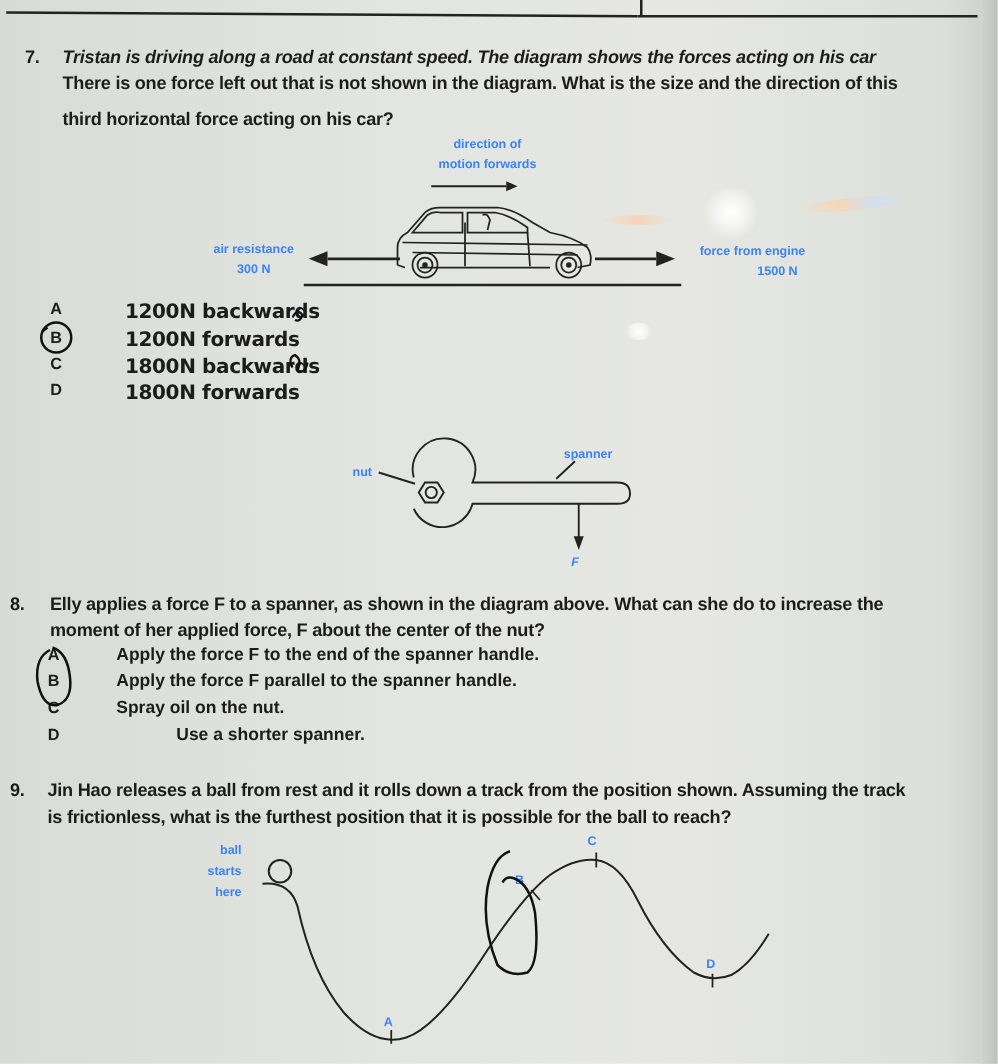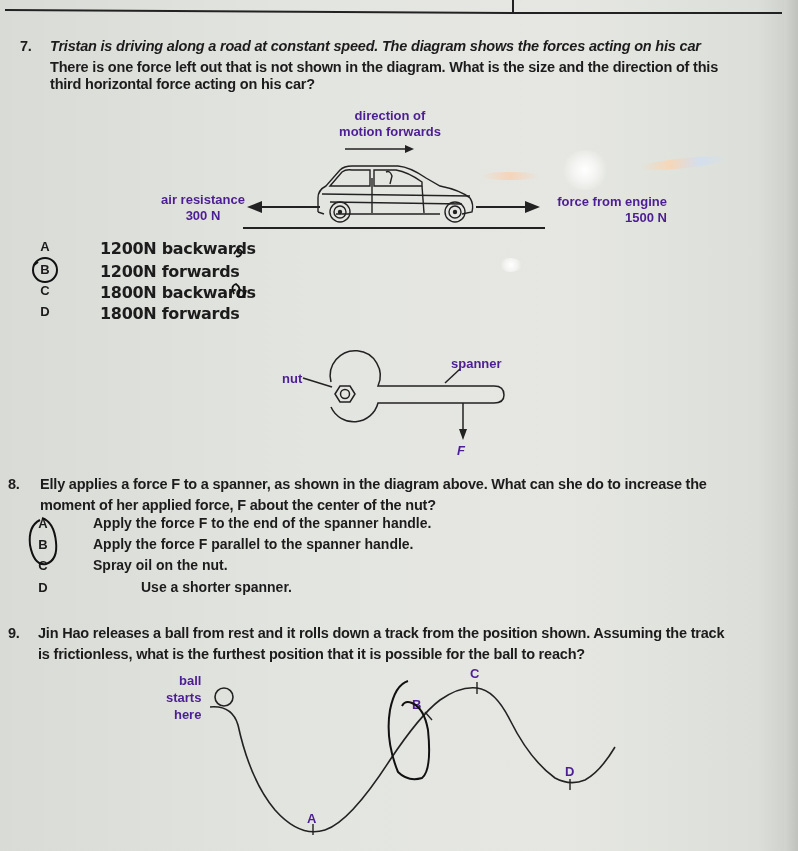--- a/index.html
+++ b/index.html
@@ -13,52 +13,52 @@
     background: linear-gradient(90deg, #d3d6d0, #bfc2bd); }
   .header-line { position: absolute; left: 5px; top: 9px; width: 505px; height: 2px; background: #222; transform: rotate(0.35deg); transform-origin: left; }
   .header-line2 { position: absolute; left: 510px; top: 12px; width: 272px; height: 2px; background: #222; }
   .header-divider { position: absolute; left: 512px; top: 0; width: 2px; height: 13px; background: #222; }
   .q-text { position: absolute; font-size: 14.5px; font-weight: bold; line-height: 21px; font-family: "Liberation Sans", sans-serif; letter-spacing: -0.2px; }
   .q-num { position: absolute; }
   .q-body { position: absolute; }
   .opt-letter { position: absolute; font-size: 13px; font-weight: bold; width: 14px; text-align: center; }
   .opt-text { position: absolute; font-size: 16px; font-weight: bold; font-family: "DejaVu Sans", sans-serif; letter-spacing: -0.3px; }
   .opt-text2 { position: absolute; font-size: 14px; font-weight: bold; font-family: "Liberation Sans", sans-serif; }
-  .diag-label { position: absolute; font-size: 13px; font-family: "Liberation Sans", sans-serif; font-weight: bold; color: #4c1d95; text-align: center; line-height: 16px; }
+  .diag-label { position: absolute; font-size: 10px; font-family: "Liberation Sans", sans-serif; font-weight: bold; color: #3b82f6; text-align: center; line-height: 16px; }
   svg { position: absolute; overflow: visible; }
   .glare { position: absolute; border-radius: 50%; pointer-events: none; }
 </style>
 </head>
 <body>
 
 <div class="header-line"></div>
 <div class="header-line2"></div>
 <div class="header-divider"></div>
 <div class="page-edge"></div>
 
 <div class="glare" style="left:560px;top:150px;width:50px;height:40px;background:radial-gradient(circle,#ffffff 0%,rgba(255,255,255,0.6) 35%,rgba(255,255,255,0) 70%);"></div>
 <div class="glare" style="left:640px;top:158px;width:90px;height:10px;background:linear-gradient(90deg,rgba(255,220,180,0),rgba(255,210,170,0.7),rgba(200,220,255,0.5),rgba(255,255,255,0));transform:rotate(-6deg);"></div>
 <div class="glare" style="left:480px;top:172px;width:60px;height:8px;background:linear-gradient(90deg,rgba(255,220,180,0),rgba(255,200,160,0.6),rgba(255,255,255,0));"></div>
 <div class="glare" style="left:500px;top:258px;width:22px;height:14px;background:radial-gradient(circle,#ffffff 0%,rgba(255,255,255,0.5) 50%,rgba(255,255,255,0) 80%);"></div>
 
 <div>
   <div class="q-text q-num" style="left:20px;top:36px;">7.</div>
   <div class="q-text q-body" style="left:50px;top:36px;white-space:nowrap;font-style:italic;">Tristan is driving along a road at constant speed. The diagram shows the forces acting on his car</div>
   <div class="q-text q-body" style="left:50px;top:57px;white-space:nowrap;">There is one force left out that is not shown in the diagram. What is the size and the direction of this</div>
-  <div class="q-text q-body" style="left:50px;top:74px;white-space:nowrap;">third horizontal force acting on his car?</div>
+  <div class="q-text q-body" style="left:50px;top:86px;white-space:nowrap;">third horizontal force acting on his car?</div>
 
   <div class="diag-label" style="left:330px;top:108px;width:120px;">
     <div>direction of</div>
     <div>motion forwards</div>
   </div>
   <div class="diag-label" style="left:148px;top:192px;width:110px;">
     <div>air resistance</div>
     <div>300 N</div>
   </div>
-  <div class="diag-label" style="left:537px;top:194px;width:130px;text-align:right;">
+  <div class="diag-label" style="left:537px;top:194px;width:130px;">
     <div>force from engine</div>
     <div style="padding-left:40px;">1500 N</div>
   </div>
 
   <svg style="left:0;top:0;" width="798" height="851">
 
     <g>
       <line x1="345" y1="149" x2="405" y2="149" stroke="#222" stroke-width="1.5"></line>
       <polygon points="405,145 414,149 405,153" fill="#222"></polygon>
     </g>

